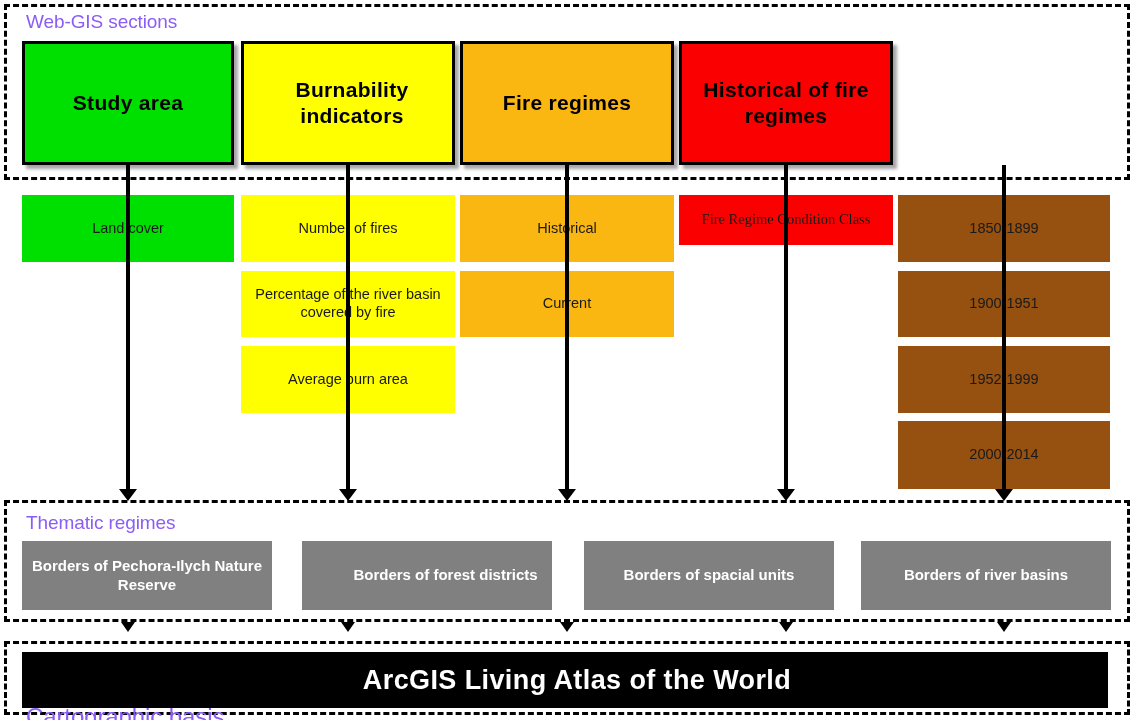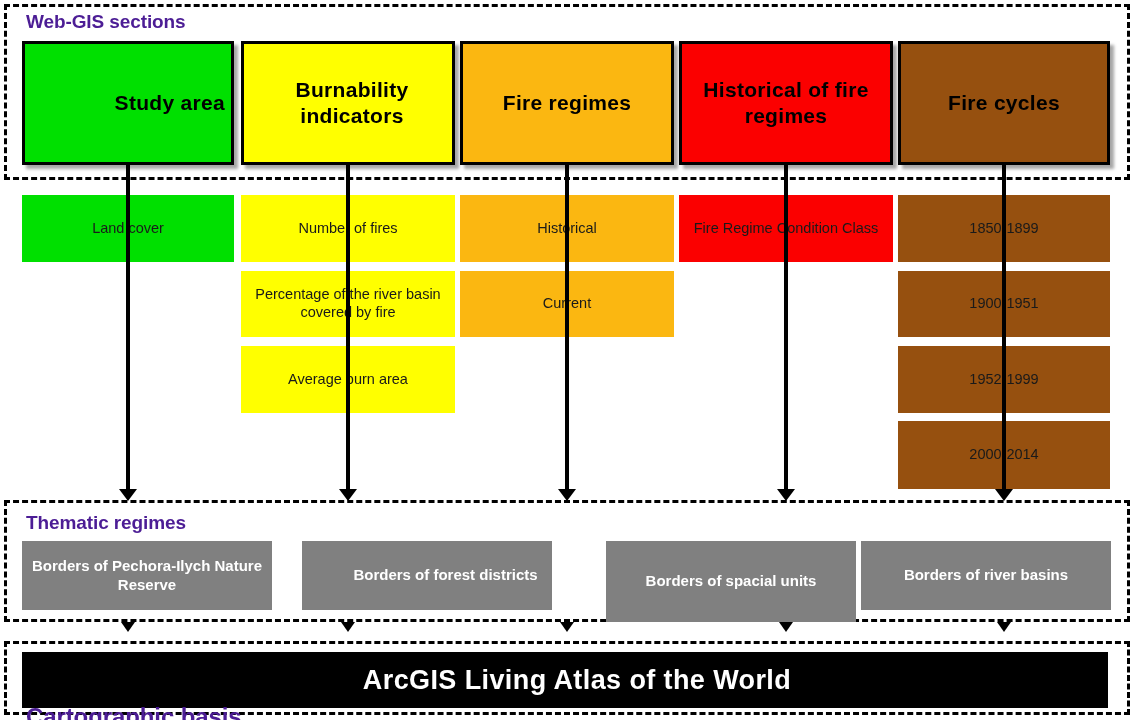--- a/index.html
+++ b/index.html
@@ -27,23 +27,23 @@
     border: 3px dashed #000000;
     background: transparent;
     box-sizing: border-box;
   }
   #frame-websections { left: 4px;  top: 4px;   width: 1126px; height: 176px; }
   #frame-thematic    { left: 4px;  top: 500px; width: 1126px; height: 122px; }
   #frame-carto       { left: 4px;  top: 641px; width: 1126px; height: 74px;  }
 
   .section-title {
     position: absolute;
-    font-weight: bold;
+    font-weight: normal;
     font-size: 19px;
-    color: #4c1d95;
+    color: #8b5cf6;
     letter-spacing: -0.1px;
     white-space: nowrap;
     z-index: 40;
   }
   #title-websections { left: 26px; top: 11px;  }
   #title-thematic    { left: 26px; top: 512px; }
   #title-carto       { left: 26px; top: 667px; font-size: 24px; margin-top: 36px; }
 
   
   .top-box {
@@ -148,39 +148,36 @@
 </style>
 </head>
 <body>
 
 <div id="stage">
 
   <div class="section-frame" id="frame-websections"></div>
   <div class="section-frame" id="frame-thematic"></div>
   <div class="section-frame" id="frame-carto"></div>
 
-  <div class="top-box" id="box-study-area" style="left:22px; top:41px; width:212px; height:124px; background:#00E000;justify-content:flex-end;">
+  <div class="top-box" id="box-study-area" style="left:22px; top:41px; width:212px; height:124px; background:#00E000;">
     <span class="lbl">Study area</span>
   </div>
 
   <div class="top-box" id="box-burnability" style="left:241px; top:41px; width:214px; height:124px; background:#FFFF00;padding-left:8px;">
     <span class="lbl">Burnability indicators</span>
   </div>
 
   <div class="top-box" id="box-fire-regimes" style="left:460px; top:41px; width:214px; height:124px; background:#FBB711;">
     <span class="lbl">Fire regimes</span>
   </div>
 
   <div class="top-box" id="box-deviations" style="left:679px; top:41px; width:214px; height:124px; background:#FB0000;">
     <span class="lbl">Historical of fire regimes</span>
   </div>
 
-  <div class="top-box" id="box-fire-cycles" style="left:898px; top:41px; width:212px; height:124px; background:#96500F;">
-    <span class="lbl">Fire cycles</span>
-  </div>
 
   <div class="sub-box" style="left:22px; top:195px; width:212px; height:67px; background:#00E000;">
     <span class="lbl">Land cover</span>
   </div>
 
   <div class="sub-box" style="left:241px; top:195px; width:214px; height:67px; background:#FFFF00;">
     <span class="lbl">Number of fires</span>
   </div>
   <div class="sub-box" style="left:241px; top:271px; width:214px; height:66px; background:#FFFF00;">
     <span class="lbl">Percentage of the river basin covered by fire</span>
@@ -189,21 +186,21 @@
     <span class="lbl">Average burn area</span>
   </div>
 
   <div class="sub-box" style="left:460px; top:195px; width:214px; height:67px; background:#FBB711;">
     <span class="lbl">Historical</span>
   </div>
   <div class="sub-box" style="left:460px; top:271px; width:214px; height:66px; background:#FBB711;">
     <span class="lbl">Current</span>
   </div>
 
-  <div class="sub-box" style="left:679px; top:195px; width:214px; height:67px; background:#FB0000;">
+  <div class="sub-box" style="left:679px; top:195px; width:214px; height:50px; background:#FB0000;font-family:Liberation Serif, serif;">
     <span class="lbl">Fire Regime Condition Class</span>
   </div>
 
   <div class="sub-box" style="left:898px; top:195px; width:212px; height:67px; background:#96500F;">
     <span class="lbl">1850-1899</span>
   </div>
   <div class="sub-box" style="left:898px; top:271px; width:212px; height:66px; background:#96500F;">
     <span class="lbl">1900-1951</span>
   </div>
   <div class="sub-box" style="left:898px; top:346px; width:212px; height:67px; background:#96500F;">
@@ -236,21 +233,21 @@
 
   <div class="section-title" id="title-websections">Web-GIS sections</div>
   <div class="section-title" id="title-thematic">Thematic regimes</div>
 
   <div class="grey-box" style="left:22px;  top:541px; width:250px; height:69px;">
     <span class="lbl">Borders of Pechora-Ilych Nature Reserve</span>
   </div>
   <div class="grey-box" style="left:302px; top:541px; width:250px; height:69px;padding-left:37px;">
     <span class="lbl">Borders of forest districts</span>
   </div>
-  <div class="grey-box" style="left:606px; top:541px; width:250px; height:81px;">
+  <div class="grey-box" style="left:584px; top:541px; width:250px; height:69px;">
     <span class="lbl">Borders of spacial units</span>
   </div>
   <div class="grey-box" style="left:861px; top:541px; width:250px; height:69px;">
     <span class="lbl">Borders of river basins</span>
   </div>
 
   <div id="carto-bar">
     <span class="atlas">ArcGIS Living Atlas of the World</span>
   </div>
   <div class="section-title" id="title-carto">Cartographic basis</div>

